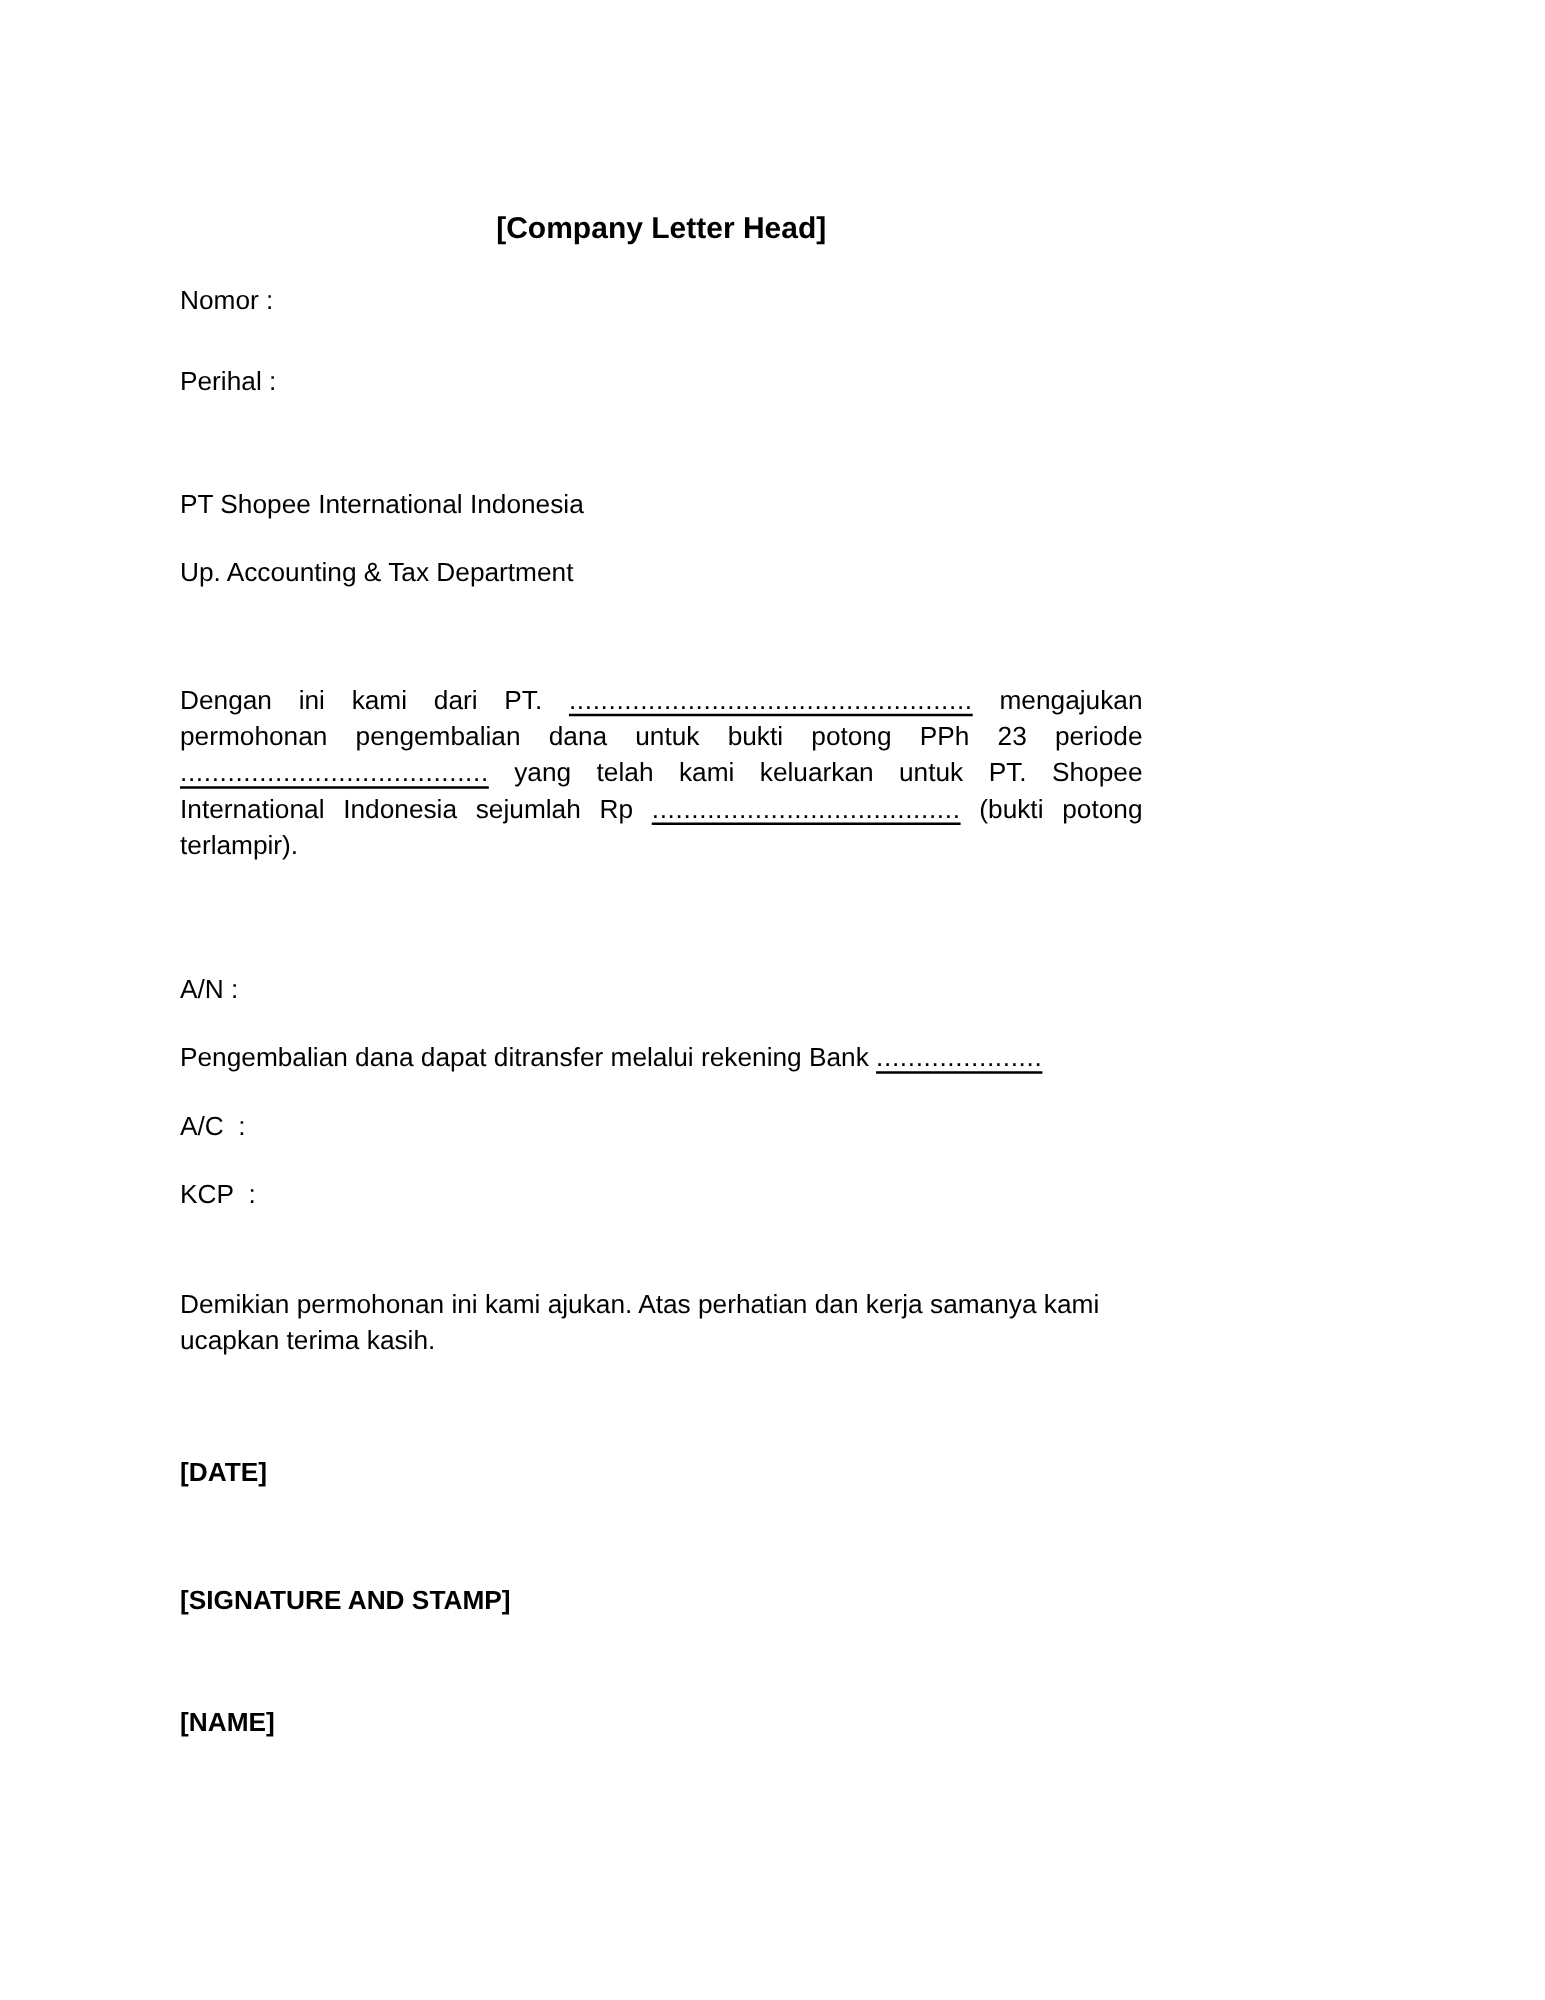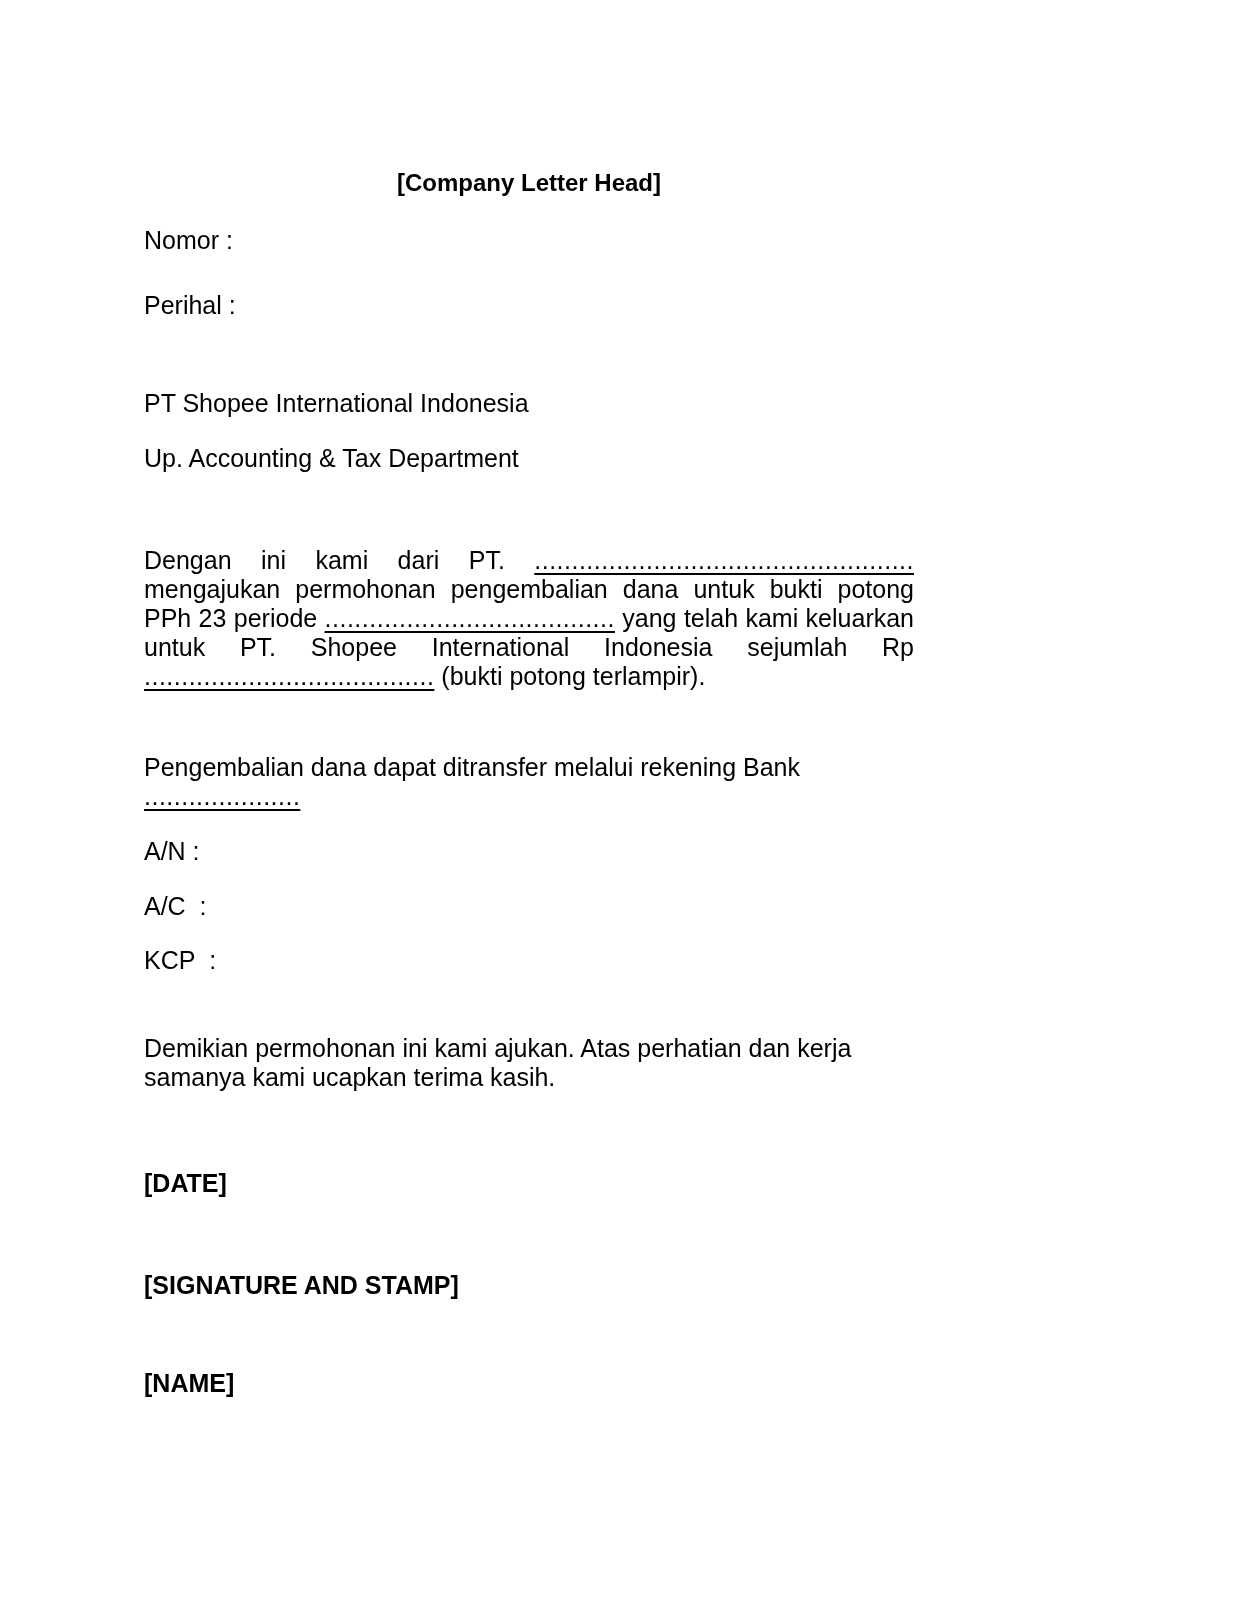--- a/index.html
+++ b/index.html
@@ -19,29 +19,29 @@
     overflow: hidden;
   }
   .doc-title {
     font-size: 24px;
     line-height: 33px;
     font-weight: bold;
     text-align: center;
     margin: 0 0 27px 0;
   }
   p {
-    font-size: 25px;
+    font-size: 21px;
     line-height: 29px;
     margin: 0;
   }
   .mb-std   { margin-bottom: 26px; }
   .mb-std2  { margin-bottom: 25px; }
   .mb-blank1 { margin-bottom: 69px; margin-top: 36px; }
   .mb-blank2 { margin-bottom: 73px; }
-  .mb-blank3 { margin-bottom: 62px; }
+  .mb-blank3 { margin-bottom: 86px; }
   .mb-blank4 { margin-bottom: 59px; }
   .mb-blank5 { margin-bottom: 77px; }
   .bold { font-weight: bold; }
   .justify { text-align: justify; }
   .blank-fill {
     text-decoration: underline;
     text-underline-offset: 4px;
     letter-spacing: 0.5px;
     white-space: nowrap;
   }
@@ -57,23 +57,23 @@
 
   <p class="mb-blank1">Perihal :</p>
 
 
   <p class="mb-std">PT Shopee International Indonesia</p>
 
   <p class="mb-blank2">Up. Accounting &amp; Tax Department</p>
 
   <p class="justify mb-blank3"><span>Dengan ini kami dari PT. </span><span class="blank-fill">...................................................</span><span> mengajukan permohonan pengembalian dana untuk bukti potong PPh 23 periode </span><span class="blank-fill">.......................................</span><span> yang telah kami keluarkan untuk PT. Shopee International Indonesia sejumlah Rp </span><span class="blank-fill">.......................................</span><span> (bukti potong terlampir).</span></p>
 
+  <p class="mb-std">A/N :</p>
+
   <p class="mb-std"><span>Pengembalian dana dapat ditransfer melalui rekening Bank </span><span class="blank-fill">.....................</span></p>
-
-  <p class="mb-std">A/N :</p>
 
   <p class="mb-std2">A/C&nbsp; :</p>
 
   <p class="mb-blank4">KCP&nbsp; :</p>
 
   <p class="mb-blank5">Demikian permohonan ini kami ajukan. Atas perhatian dan kerja samanya kami ucapkan terima kasih.</p>
 
   <p class="bold mb-blank2">[DATE]</p>
 
   <p class="bold mb-blank1">[SIGNATURE AND STAMP]</p>

